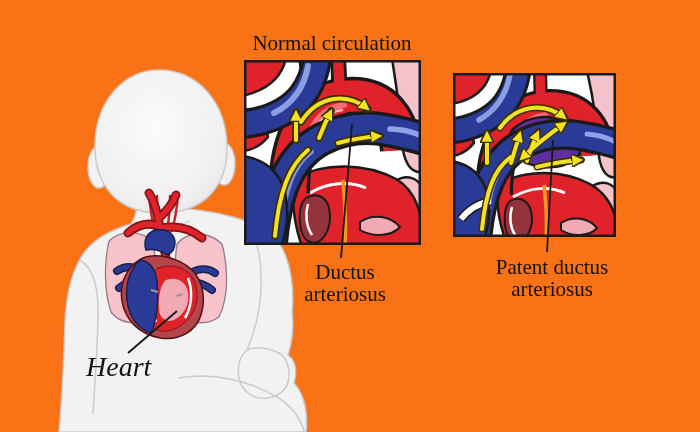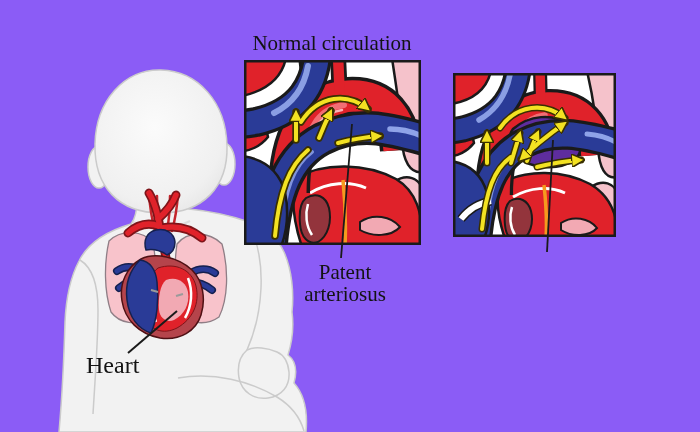--- a/index.html
+++ b/index.html
@@ -1,23 +1,23 @@
 <!DOCTYPE html>
 <html style="--c-red: #e0222a; --c-red-dark: #7e1419; --c-red-highlight: #f4777c; --c-blue: #2a3b97; --c-blue-dark: #15204f; --c-blue-highlight: #8fa3e8; --c-yellow: #f3e222; --c-yellow-outline: #3a3000; --c-pink: #f5c2cb; --c-pink-inner: #f2a9b3; --c-purple: #5e2d9e; --c-maroon: #93343c; --c-orange: #f59a1e; --c-ductus-dark: #514050; --c-ductus-light: #82687e; --c-outline: #1a1a1a; --c-body: #f2f2f2; --c-body-line: #cbcbcb; --c-lung: #f8c3cb; --c-lung-line: #8f7e86; --c-text: #131313;"><head>
 <meta charset="utf-8">
 <style>
   html,body{margin:0;padding:0;background:#fff;}
-  #stage{position:relative;width:700px;height:432px;background:#8b5cf6;overflow:hidden;
+  #stage{position:relative;width:700px;height:432px;background:#f97316;overflow:hidden;
          font-family:"Liberation Serif","DejaVu Serif",serif;color:var(--c-text,#131313);}
   #stage svg{position:absolute;left:0;top:0;}
   .cap{position:absolute;text-align:center;color:var(--c-text,#131313);}
   .cap.left{text-align:left;}
   .title{font-size:21px;line-height:1.15;}
   .callout{font-size:21px;line-height:1.06;}
-  .heartcap{font-size:24px;line-height:1.1;}
+  .heartcap{font-size:28px;line-height:1.1;font-style:italic;}
 
   
   .f-red{fill:var(--c-red,#e0222a);} .s-red{stroke:var(--c-red,#e0222a);}
   .f-blue{fill:var(--c-blue,#2a3b97);} .s-blue{stroke:var(--c-blue,#2a3b97);}
   .s-bluedk{stroke:var(--c-blue-dark,#15204f);}
   .s-reddk{stroke:var(--c-red-dark,#7e1419);}
   .f-pink{fill:var(--c-pink,#f5c2cb);} .f-pinkin{fill:var(--c-pink-inner,#f2a9b3);}
   .f-purple{fill:var(--c-purple,#5e2d9e);}
   .f-maroon{fill:var(--c-maroon,#93343c);}
   .s-orange{stroke:var(--c-orange,#f59a1e);}
@@ -243,16 +243,17 @@
       </g>
     </g>
     <rect x="1.25" y="1.25" width="160.5" height="161.5" class="nofill s-out" stroke-width="2.5"></rect>
   </g>
 
   <path class="nofill s-out" stroke-width="1.8" d="M352,124 L341,258"></path>
   <path class="nofill s-out" stroke-width="1.8" d="M553,140 L547,252"></path>
 </svg>
 
 <div class="cap title" style="left:232px;top:31px;width:200px;">Normal circulation</div>
-<div class="cap callout" style="left:285px;top:261px;width:120px;">Patent arteriosus</div>
+<div class="cap callout" style="left:285px;top:261px;width:120px;">Ductus arteriosus</div>
+<div class="cap callout" style="left:472px;top:256px;width:160px;">Patent ductus arteriosus</div>
 <div class="cap left heartcap" style="left:86px;top:352px;width:80px;">Heart</div>
 
 </div>
 
 </body></html>

